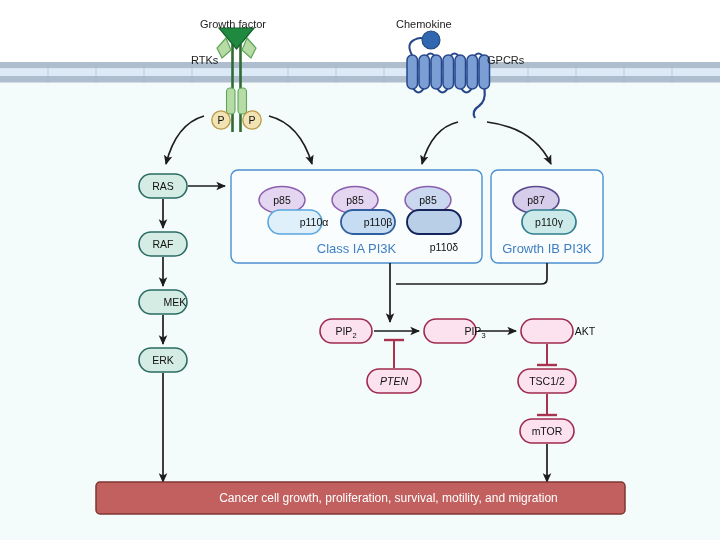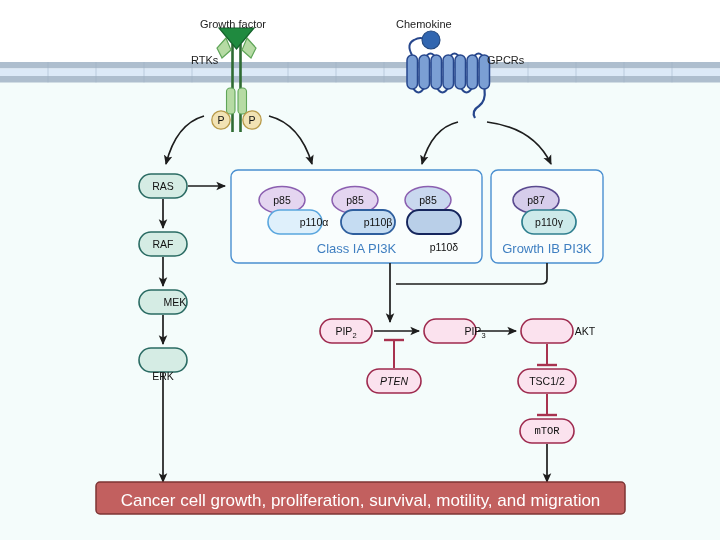--- a/index.html
+++ b/index.html
@@ -17,22 +17,22 @@
   }
   .node-text{
     position:absolute;font-size:10.5px;color:#111111;white-space:nowrap;
     text-align:center;pointer-events:none;
   }
   .box-cap{
     position:absolute;font-size:13px;color:#3f7fc1;white-space:nowrap;
     text-align:center;pointer-events:none;
   }
   .banner-text{
-    position:absolute;font-size:17px;color:#ffffff;white-space:nowrap;
-    text-align:center;pointer-events:none;
+    position:absolute;font-size:12px;color:#ffffff;white-space:nowrap;
+    text-align:center;pointer-events:none;padding-left:28px;
   }
   .sub{font-size:7.5px;vertical-align:sub;}
 </style>
 </head>
 <body>
 
 <div id="stage">
 
   <svg id="svgroot" viewBox="0 0 720 540">
     <defs>
@@ -210,21 +210,21 @@
   </svg>
 
   <div class="lbl" style="left:200px;top:18px;">Growth factor</div>
   <div class="lbl" style="left:191px;top:54px;">RTKs</div>
   <div class="lbl" style="left:396px;top:18px;">Chemokine</div>
   <div class="lbl" style="left:487px;top:54px;">GPCRs</div>
 
   <div class="node-text" style="left:139px;top:180px;width:48px;">RAS</div>
   <div class="node-text" style="left:139px;top:238px;width:48px;">RAF</div>
   <div class="node-text" style="left:139px;top:296px;width:48px;margin-left:12px;">MEK</div>
-  <div class="node-text" style="left:139px;top:354px;width:48px;margin-top:16px;">ERK</div>
+  <div class="node-text" style="left:139px;top:354px;width:48px;">ERK</div>
 
   <div class="node-text" style="left:259px;top:194px;width:46px;">p85</div>
   <div class="node-text" style="left:268px;top:216px;width:54px;padding-left:19px;">p110α</div>
 
   <div class="node-text" style="left:332px;top:194px;width:46px;">p85</div>
   <div class="node-text" style="left:341px;top:216px;width:74px;">p110β</div>
 
   <div class="node-text" style="left:405px;top:194px;width:46px;">p85</div>
   <div class="node-text" style="left:407px;top:216px;width:74px;margin-top:25px;">p110δ</div>
 
@@ -232,20 +232,20 @@
   <div class="node-text" style="left:522px;top:216px;width:54px;">p110γ</div>
 
   <div class="box-cap" style="left:231px;top:241px;width:251px;">Class IA PI3K</div>
   <div class="box-cap" style="left:491px;top:241px;width:112px;">Growth IB PI3K</div>
 
   <div class="node-text" style="left:320px;top:325px;width:52px;"><span>PIP</span><span class="sub">2</span></div>
   <div class="node-text" style="left:424px;top:325px;width:52px;padding-left:25px;"><span>PIP</span><span class="sub">3</span></div>
   <div class="node-text" style="left:521px;top:325px;width:56px;margin-left:36px;">AKT</div>
   <div class="node-text" style="left:367px;top:375px;width:54px;font-style:italic;">PTEN</div>
   <div class="node-text" style="left:518px;top:375px;width:58px;">TSC1/2</div>
-  <div class="node-text" style="left:520px;top:425px;width:54px;font-family:Liberation Mono, monospace;">mTOR</div>
+  <div class="node-text" style="left:520px;top:425px;width:54px;">mTOR</div>
 
   <div class="node-text" style="left:211px;top:114px;width:20px;">P</div>
   <div class="node-text" style="left:242px;top:114px;width:20px;">P</div>
 
   <div class="banner-text" style="left:96px;top:491px;width:529px;">Cancer cell growth, proliferation, survival, motility, and migration</div>
 
 </div>
 
 </body></html>

